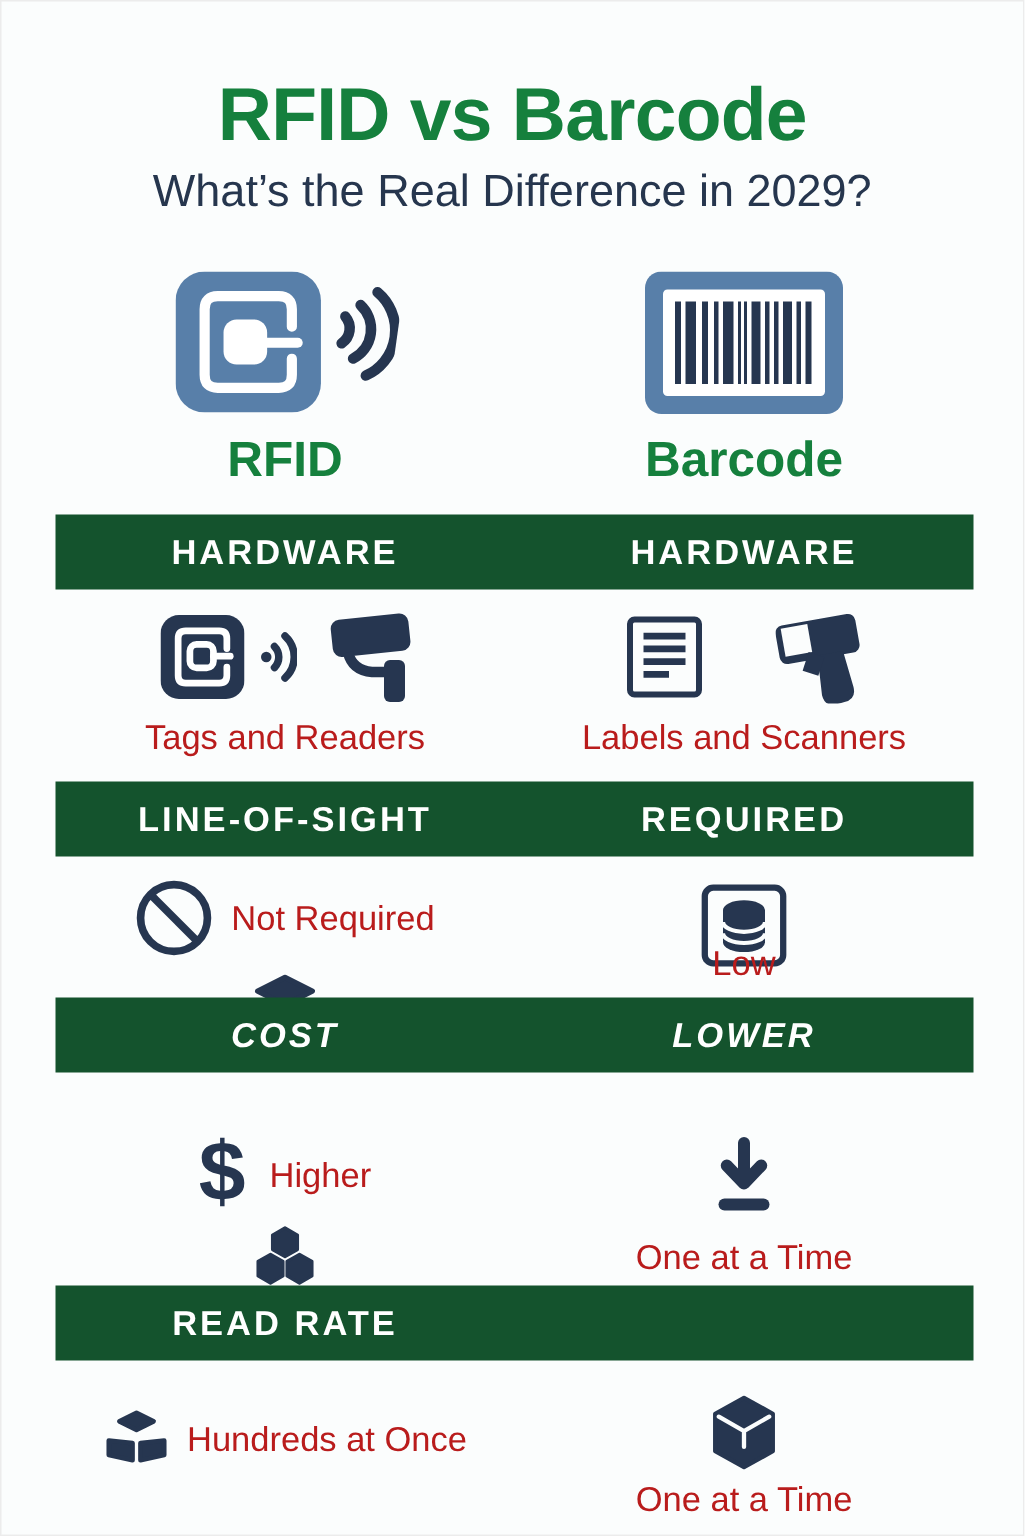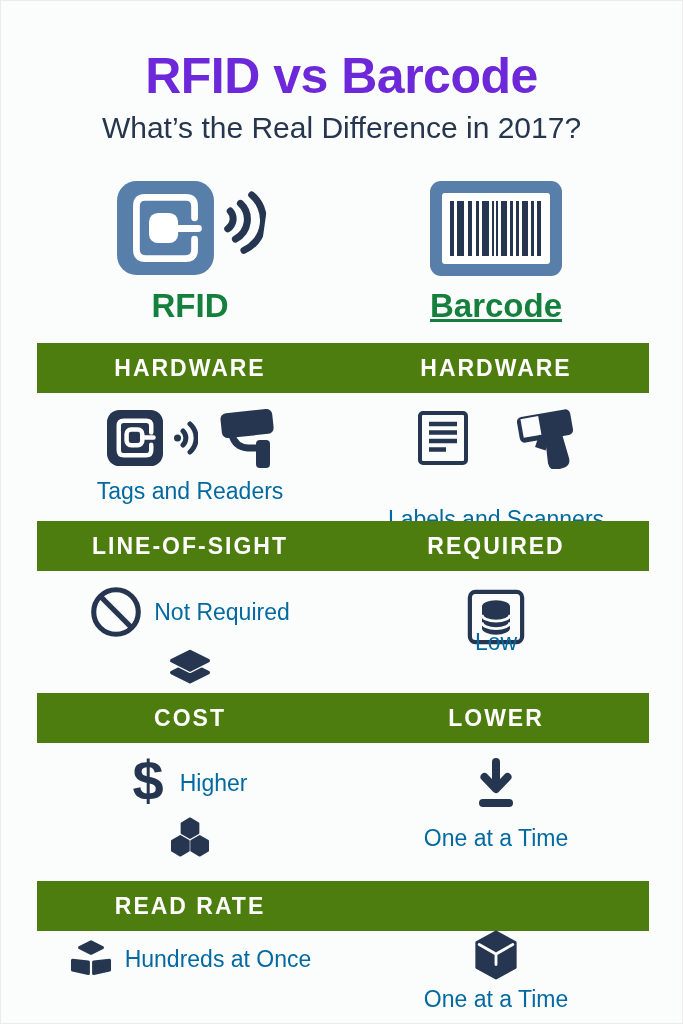--- a/index.html
+++ b/index.html
@@ -9,62 +9,62 @@
     font-family:"Liberation Sans", sans-serif;
     color:#263650;
     position:relative;
     overflow:hidden;
   }
   .page { position:absolute; inset:0; border:1px solid #ececec; }
 
   .title {
     position:absolute; top:46px; left:0; width:100%;
     text-align:center; font-size:50px; font-weight:700;
-    letter-spacing:-0.5px; color:#6d28d9;
+    letter-spacing:-0.5px; color:#15803d;
   }
   .subtitle {
     position:absolute; top:110px; left:0; width:100%;
     text-align:center; font-size:30px; font-weight:500; color:#26364e;
   }
 
   
   .colL, .colR {
     position:absolute; width:306px;
     display:flex; align-items:center; justify-content:center;
   }
   .colL { left:36px; }
   .colR { left:342px; }
 
   .hero-label { font-size:33px; font-weight:700; color:#15803d; }
 
   .band {
     position:absolute; left:36px; width:612px; height:50px;
-    background:#4d7c0f; display:flex;
+    background:#14532d; display:flex;
   }
   .band .cell {
     flex:1; display:flex; align-items:center; justify-content:center;
     color:#ffffff; font-weight:700; font-size:23px; letter-spacing:2px;
   }
 
-  .body-text { font-size:23px; color:#0369a1; }
+  .body-text { font-size:23px; color:#b91c1c; }
   .icon-row { gap:10px; }
   .inline-fact { gap:12px;justify-content:center; }
   .dollar-glyph {
     font-size:56px; font-weight:700; color:#263650; line-height:1;
     transform:translateY(-2px);
   }
   svg { display:block; }
 </style>
 </head>
 <body>
 
 <div class="page">
 
   <div class="title">RFID vs Barcode</div>
-  <div class="subtitle">What’s the Real Difference in 2017?</div>
+  <div class="subtitle">What’s the Real Difference in 2029?</div>
 
   <div class="colL" style="top:177px; height:100px; gap:8px;">
     <svg width="97" height="94" viewBox="0 0 100 97">
       <rect x="0" y="0" width="100" height="97" rx="20" fill="#587fa9"></rect>
       <path d="M80 38 V26 q0 -9 -9 -9 H29 q-9 0 -9 9 v45 q0 9 9 9 h42 q9 0 9 -9 V60" fill="none" stroke="#ffffff" stroke-width="7" stroke-linecap="round"></path>
       <rect x="33" y="33" width="30" height="31" rx="9" fill="#ffffff"></rect>
       <path d="M62 49 H84" stroke="#ffffff" stroke-width="7" stroke-linecap="round"></path>
     </svg>
     <svg width="42" height="78" viewBox="0 0 42 78" style="transform:rotate(8deg) translateY(-6px);">
       <path d="M6 30 a12 12 0 0 1 0 18 M15 21 a22 22 0 0 1 0 36 M25 11 a33 33 0 0 1 0 56" fill="none" stroke="#263650" stroke-width="7" stroke-linecap="round"></path>
@@ -86,21 +86,21 @@
         <rect x="80" y="20" width="3" height="55"></rect>
           <rect x="86" y="20" width="3" height="55"></rect>
         <rect x="92" y="20" width="6" height="55"></rect>
           <rect x="101" y="20" width="3" height="55"></rect>
         <rect x="107" y="20" width="4" height="55"></rect>
       </g>
     </svg>
   </div>
 
   <div class="colL hero-label" style="top:285px; height:40px;">RFID</div>
-  <div class="colR hero-label" style="top:285px; height:40px;text-decoration:underline;">Barcode</div>
+  <div class="colR hero-label" style="top:285px; height:40px;">Barcode</div>
 
   <div class="band" style="top:342px;">
     <div class="cell">HARDWARE</div>
     <div class="cell">HARDWARE</div>
   </div>
 
   <div class="colL icon-row" style="top:406px; height:62px;">
     <svg width="56" height="56" viewBox="0 0 100 100">
       <rect x="0" y="0" width="100" height="100" rx="22" fill="#263650"></rect>
       <path d="M79 40 V28 q0 -9 -9 -9 H30 q-9 0 -9 9 v44 q0 9 9 9 h40 q9 0 9 -9 V62" fill="none" stroke="#ffffff" stroke-width="8" stroke-linecap="round"></path>
@@ -126,21 +126,21 @@
       <g>
         <rect x="1" y="6" width="54" height="26" rx="5" fill="#263650" transform="rotate(-10 28 19)"></rect>
         <rect x="5" y="8" width="18" height="19" fill="#fbfdfd" transform="rotate(-10 28 19)"></rect>
         <path d="M28 30 L45 27 L52 51 q2 8 -6 10 l-5 1.5 q-8 2 -10 -6 z" fill="#263650"></path>
         <rect x="20" y="29" width="11" height="13" fill="#263650" transform="rotate(18 25 35)"></rect>
       </g>
     </svg>
   </div>
 
   <div class="colL body-text" style="top:476px; height:28px;">Tags and Readers</div>
-  <div class="colR body-text" style="top:504px; height:28px;">Labels and Scanners</div>
+  <div class="colR body-text" style="top:476px; height:28px;">Labels and Scanners</div>
 
   <div class="band" style="top:520px;align-items:center;">
     <div class="cell">LINE-OF-SIGHT</div>
     <div class="cell">REQUIRED</div>
   </div>
 
   <div class="colL inline-fact" style="top:584px; height:54px;">
     <svg width="52" height="52" viewBox="0 0 56 56">
       <circle cx="28" cy="28" r="24" fill="none" stroke="#263650" stroke-width="5.5"></circle>
       <path d="M11.5 11.5 L44.5 44.5" stroke="#263650" stroke-width="5.5"></path>
@@ -158,21 +158,21 @@
   <div class="colR" style="top:587px; height:58px;">
     <svg width="58" height="56" viewBox="0 0 62 60">
       <rect x="3" y="3" width="56" height="54" rx="6" fill="none" stroke="#263650" stroke-width="4.5"></rect>
       <ellipse cx="31" cy="19" rx="15" ry="7" fill="#263650"></ellipse>
       <path d="M16 19 v23 a15 7 0 0 0 30 0 V19" fill="#263650"></path>
       <path d="M16 27.5 a15 7 0 0 0 30 0 M16 35.5 a15 7 0 0 0 30 0" fill="none" stroke="#fbfdfd" stroke-width="3"></path>
     </svg>
   </div>
   <div class="colR body-text" style="top:627px; height:28px;">Low</div>
 
-  <div class="band" style="top:692px;">
+  <div class="band" style="top:664px;font-style:italic;">
     <div class="cell">COST</div>
     <div class="cell">LOWER</div>
   </div>
 
   <div class="colL inline-fact" style="top:754px; height:56px; gap:16px;">
     <span class="dollar-glyph">$</span>
     <span class="body-text">Higher</span>
   </div>
   <div class="colL" style="top:814px; height:44px;">
     <svg width="42" height="42" viewBox="0 0 100 96">
@@ -184,21 +184,21 @@
     </svg>
   </div>
   <div class="colR" style="top:755px; height:56px;">
     <svg width="40" height="52" viewBox="0 0 40 52">
       <path d="M20 4 V29 M8.5 19 L20 31 L31.5 19" fill="none" stroke="#263650" stroke-width="8" stroke-linecap="round" stroke-linejoin="round"></path>
       <path d="M7 45 H33" stroke="#263650" stroke-width="8" stroke-linecap="round"></path>
     </svg>
   </div>
   <div class="colR body-text" style="top:823px; height:28px;">One at a Time</div>
 
-  <div class="band" style="top:880px;">
+  <div class="band" style="top:856px;">
     <div class="cell">READ RATE</div>
     <div class="cell"></div>
   </div>
 
   <div class="colL inline-fact" style="top:932px; height:52px;">
     <svg width="44" height="40" viewBox="0 0 100 90">
       <g fill="#263650" stroke="#263650" stroke-width="7" stroke-linejoin="round">
         <path d="M50 6 L76 19 L50 32 L24 19 Z"></path>
         <path d="M8 48 L44 52 V78 L8 70 Z"></path>
         <path d="M92 48 L56 52 V78 L92 70 Z"></path>

